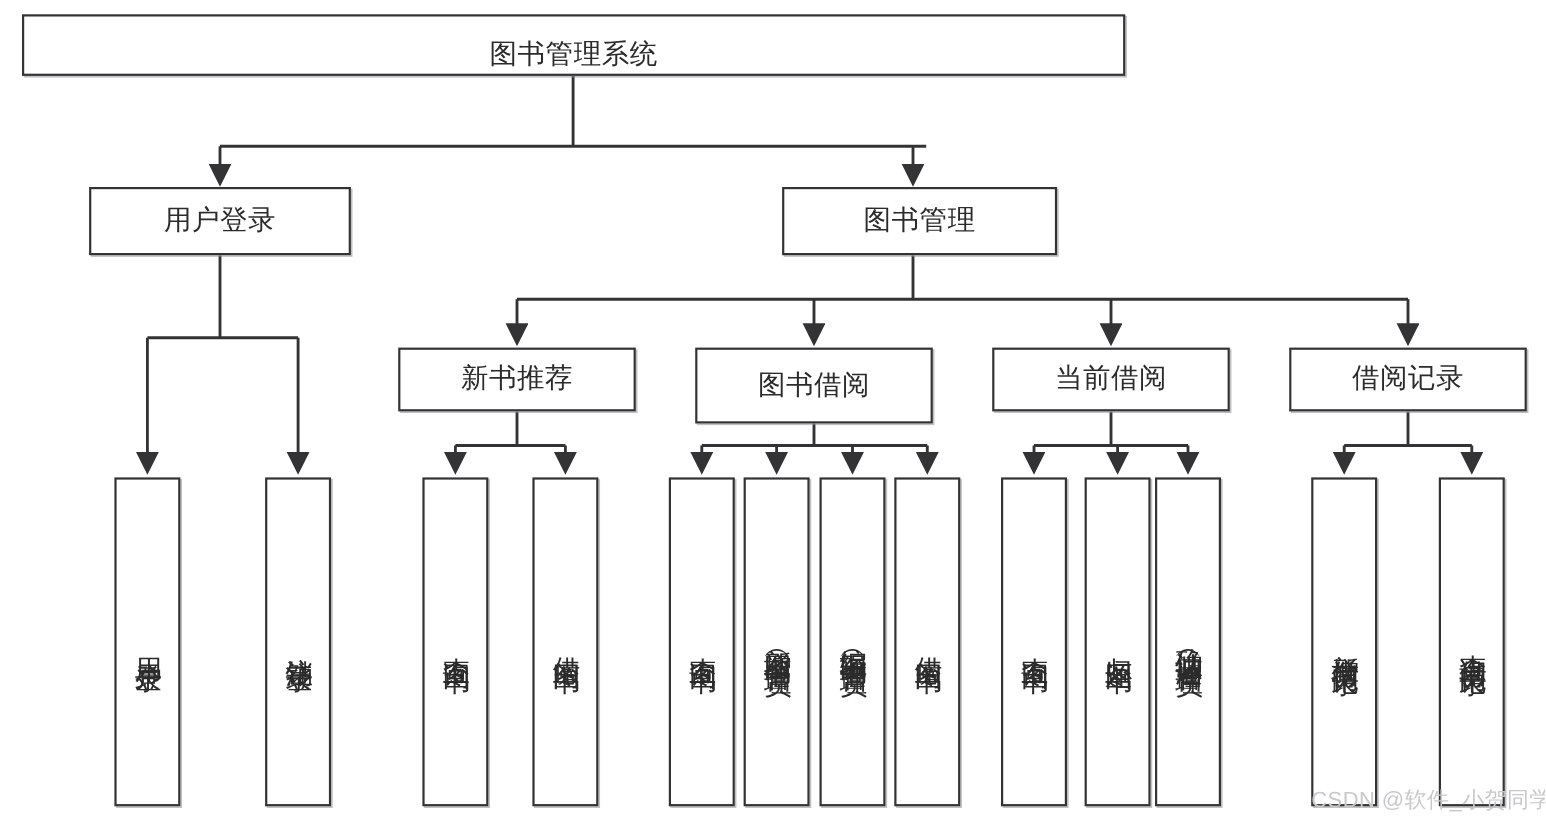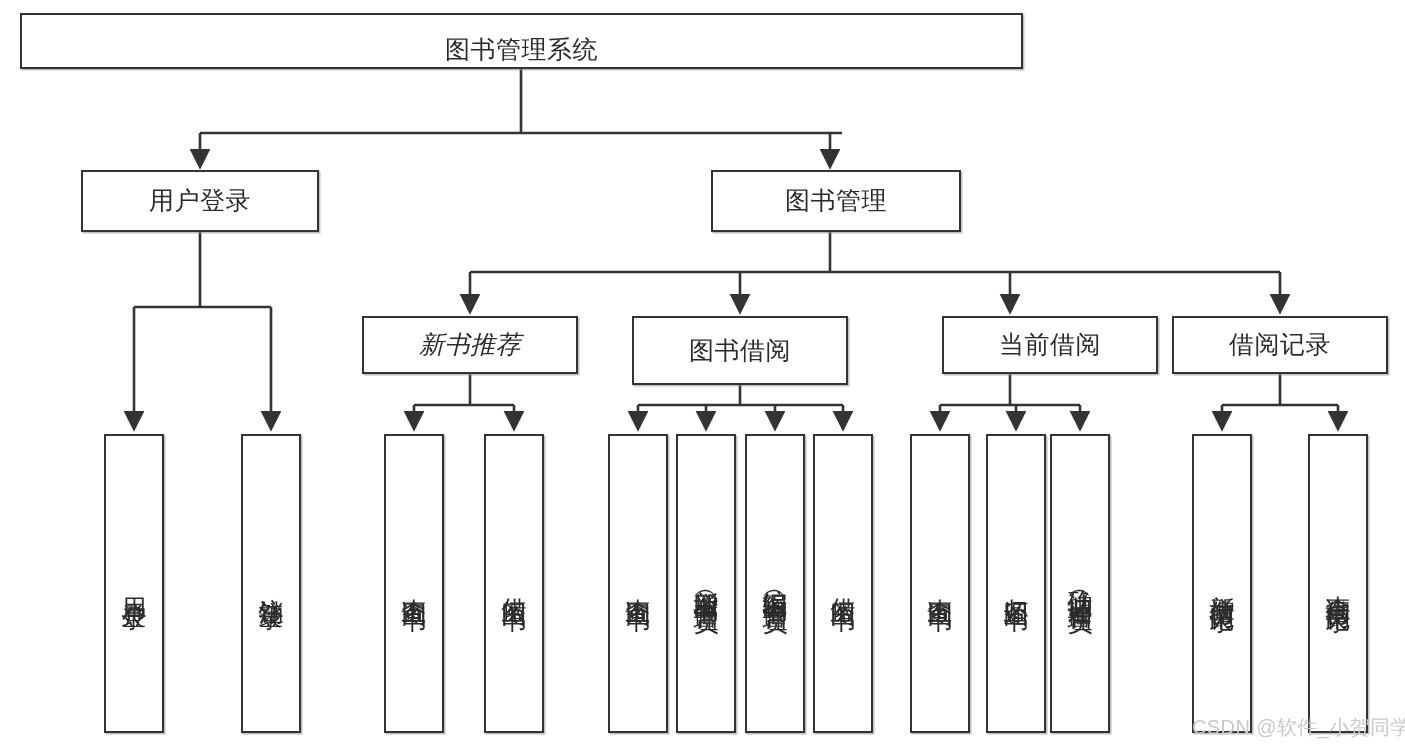--- a/index.html
+++ b/index.html
@@ -135,29 +135,29 @@
   </div>
 
   <div class="node horiz" style="left:81px; top:170px; width:238px; height:62px;">
     <span class="label">用户登录</span>
   </div>
 
   <div class="node horiz" style="left:711px; top:170px; width:250px; height:62px;">
     <span class="label">图书管理</span>
   </div>
 
-  <div class="node horiz" style="left:362px; top:316px; width:216px; height:58px;font-style:italic;">
+  <div class="node horiz" style="left:362px; top:316px; width:216px; height:58px;">
     <span class="label">新书推荐</span>
   </div>
 
   <div class="node horiz" style="left:632px; top:316px; width:216px; height:69px;">
     <span class="label">图书借阅</span>
   </div>
 
-  <div class="node horiz" style="left:902px; top:316px; width:216px; height:58px;margin-left:40px;">
+  <div class="node horiz" style="left:902px; top:316px; width:216px; height:58px;">
     <span class="label">当前借阅</span>
   </div>
 
   <div class="node horiz" style="left:1172px; top:316px; width:216px; height:58px;">
     <span class="label">借阅记录</span>
   </div>
 
   <div class="node vert" style="left:104px; top:434px; width:60px; height:299px;">
     <span class="label">用户登录</span>
   </div>

